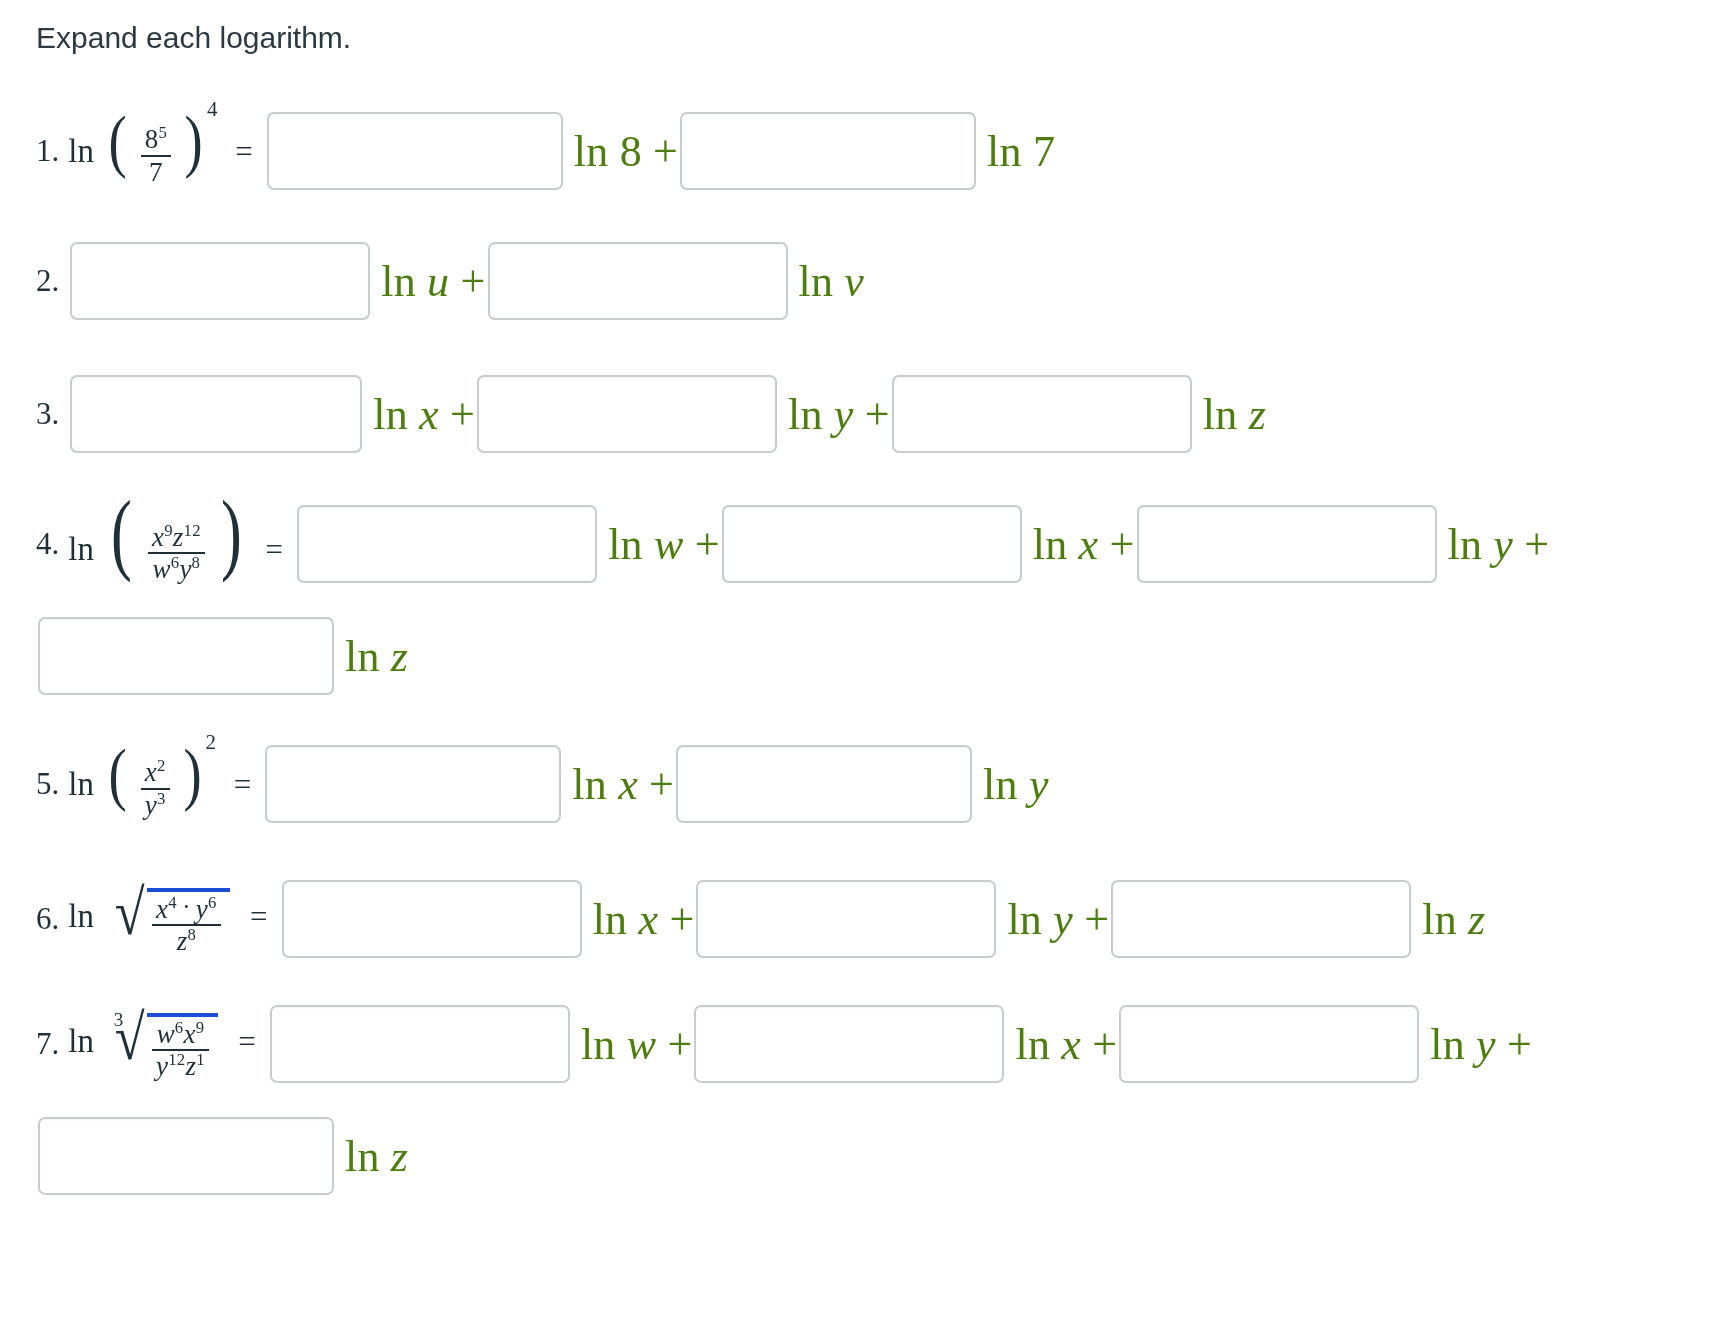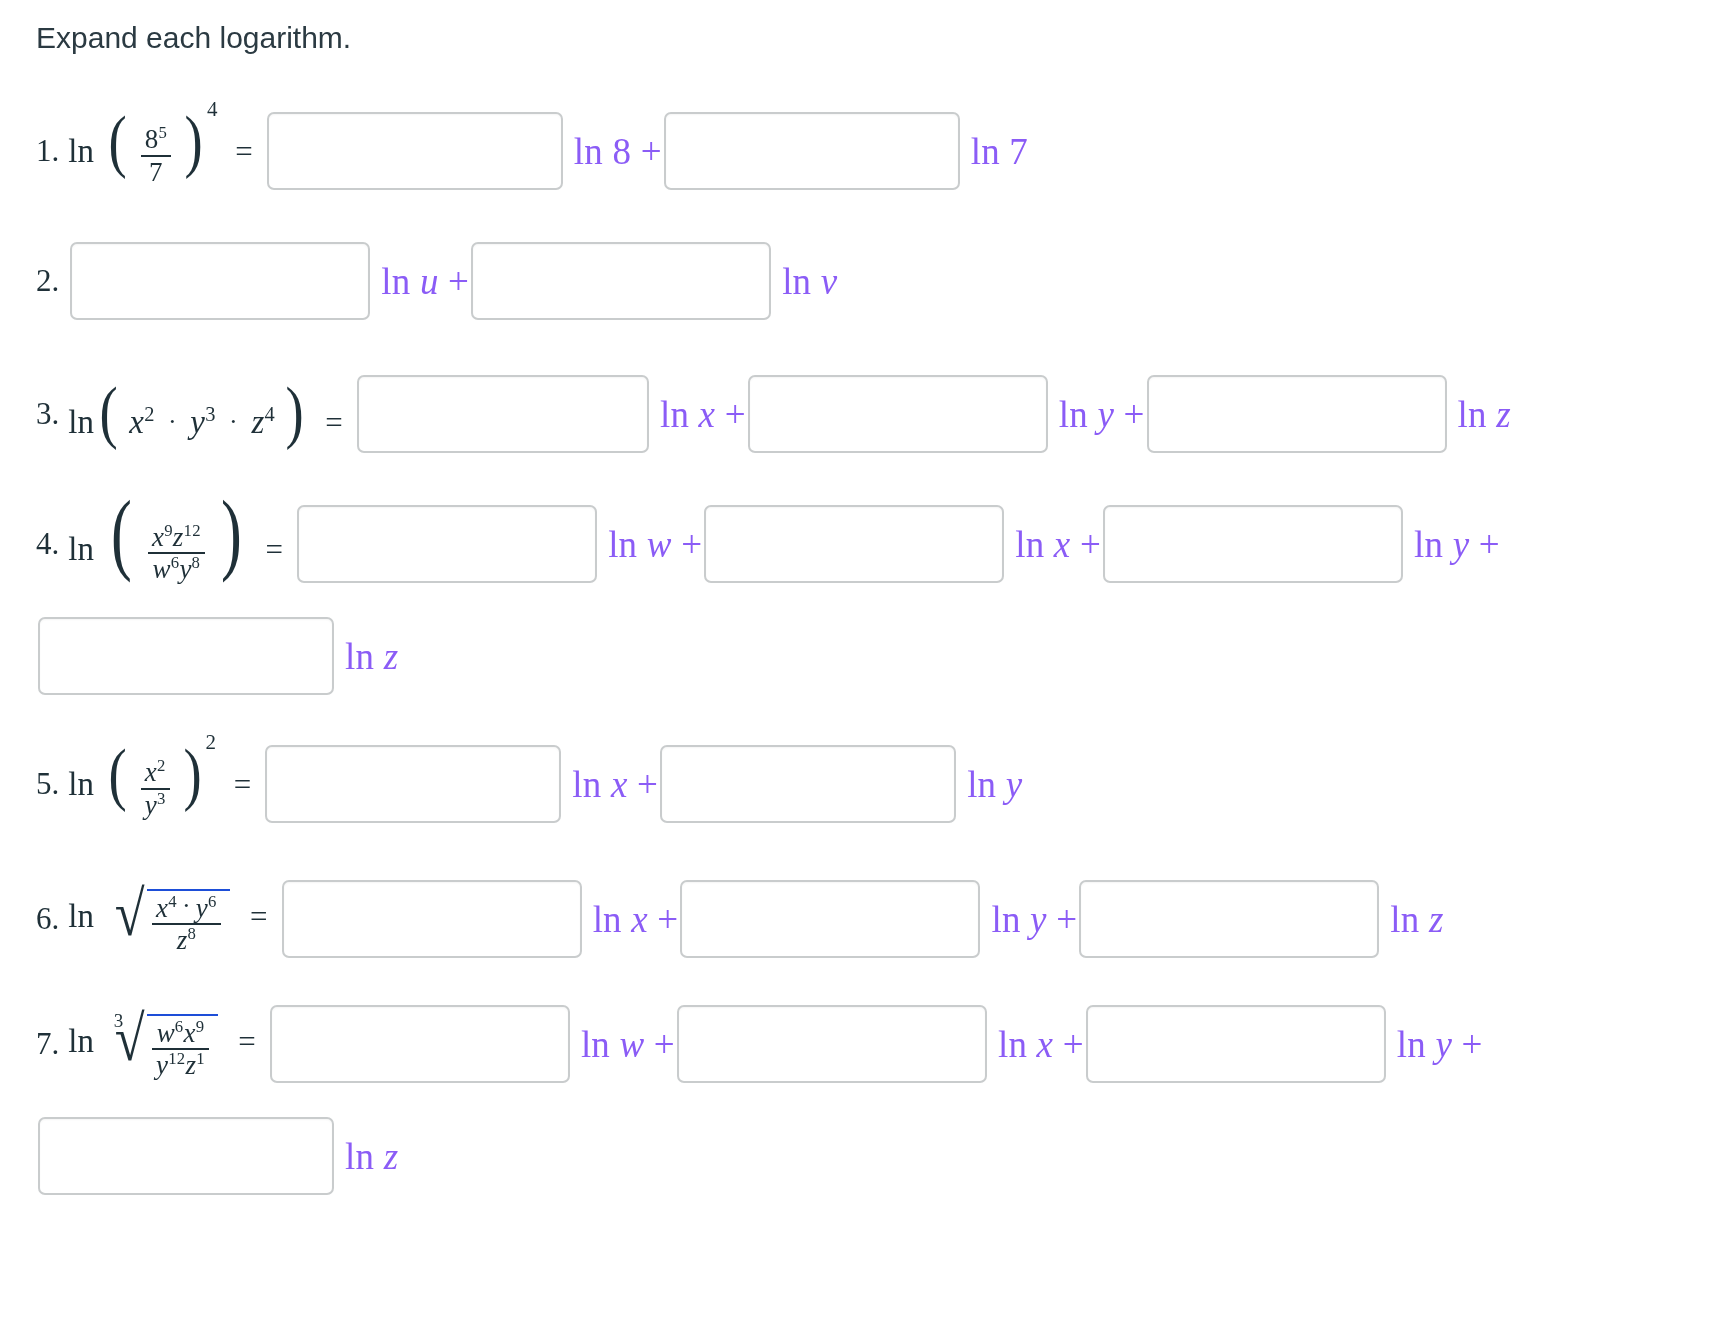--- a/index.html
+++ b/index.html
@@ -55,24 +55,24 @@
     color: #1f3038;
     letter-spacing: 0.2px;
   }
 
   .ln { font-size: 33px; margin-right: 3px; }
   .var { font-style: italic; font-family: "Liberation Serif", serif; }
   .eq  { font-size: 31px; margin: 0 12px 0 10px; }
 
   
   .label {
-    font-size: 37px;
+    font-size: 44px;
     margin-left: 9px;
     margin-right: 0px;
-    color: #8b5cf6;
+    color: #4d7c0f;
   }
   .label .var { font-style: italic; }
 
   
   .blank {
     display: inline-block;
     box-sizing: border-box;
     height: 78px;
     border: 2px solid #c9cccd;
     border-radius: 7px;
@@ -163,21 +163,21 @@
     position: relative;
     top: 4px;
   }
   .radical .idx {
     position: absolute;
     left: 2px;
     top: -2px;
     font-size: 19px;
   }
   .radical .radicand {
-    border-top: 2px solid #1d4ed8;
+    border-top: 4px solid #1d4ed8;
     padding: 2px 6px 0 2px;
     display: inline-flex;
     align-items: center;
     position: relative;
     top: 2px;
   }
 </style>
 </head>
 <body>
 
@@ -207,30 +207,20 @@
   <div class="row" style="top:242px;">
     <span class="num">2.</span>
     <input class="blank w300" type="text" value="" style="">
     <span class="label mathtext"><span>ln</span>&nbsp;<span class="var">u</span>&nbsp;<span>+</span></span>
     <input class="blank w300" type="text" value="" style="">
     <span class="label mathtext"><span>ln</span>&nbsp;<span class="var">v</span></span>
   </div>
 
   <div class="row" style="top:375px;">
     <span class="num">3.</span>
-    <span class="mathtext">
-      <span class="ln">ln</span><span class="bigparen-l">(</span>
-      <span class="var">x</span><sup class="pw">2</sup>
-      <span class="dot">·</span>
-      <span class="var">y</span><sup class="pw">3</sup>
-      <span class="dot">·</span>
-      <span class="var">z</span><sup class="pw">4</sup>
-      <span class="bigparen-r">)</span>
-      <span class="eq">=</span>
-    </span>
     <input class="blank w290" type="text" value="" style="">
     <span class="label mathtext"><span>ln</span>&nbsp;<span class="var">x</span>&nbsp;<span>+</span></span>
     <input class="blank w300" type="text" value="" style="">
     <span class="label mathtext"><span>ln</span>&nbsp;<span class="var">y</span>&nbsp;<span>+</span></span>
     <input class="blank w300" type="text" value="" style="">
     <span class="label mathtext"><span>ln</span>&nbsp;<span class="var">z</span></span>
   </div>
 
   <div class="row" style="top:505px;">
     <span class="num">4.</span>

